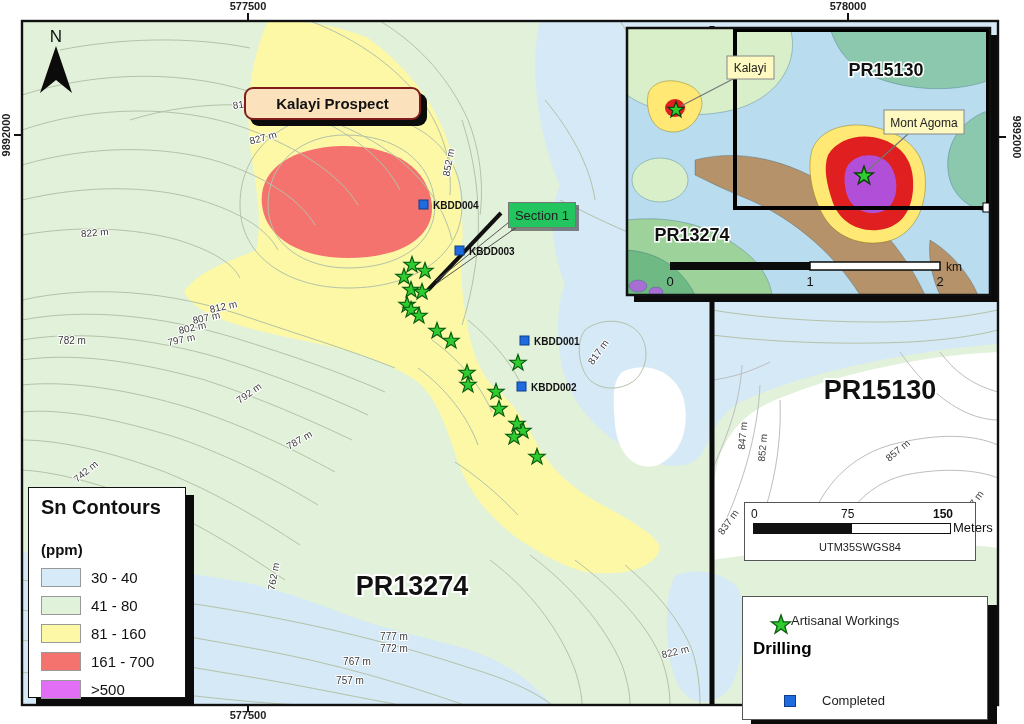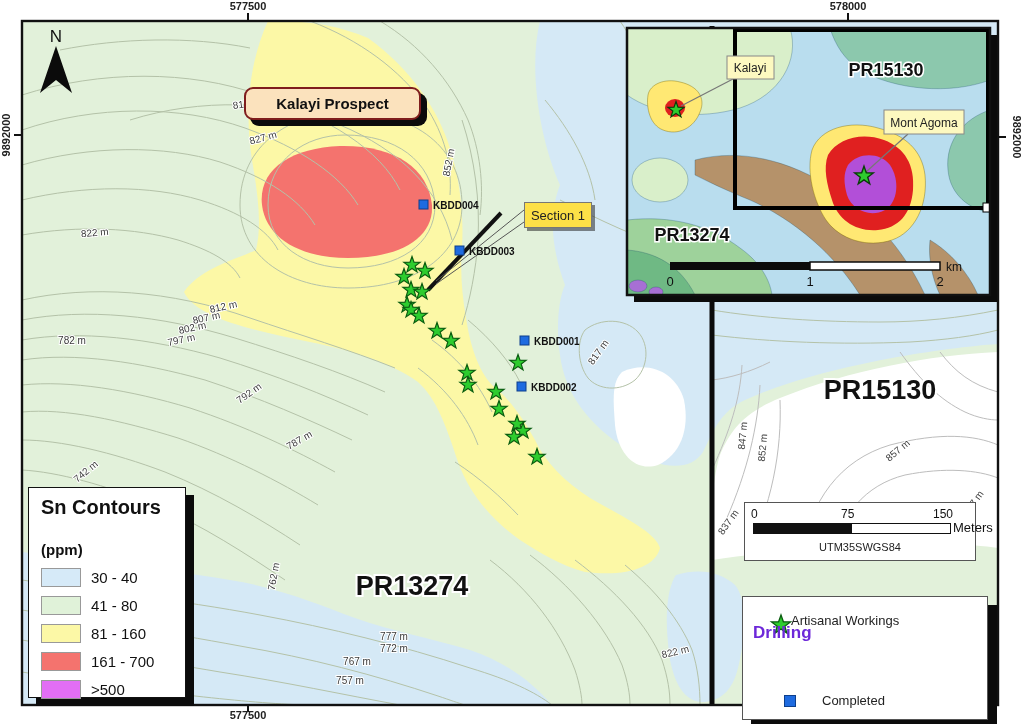--- a/index.html
+++ b/index.html
@@ -11,37 +11,37 @@
   #sn-legend .t1{font-size:20px;font-weight:bold;color:#111;}
   #sn-legend .t2{font-size:15px;font-weight:bold;color:#111;margin-top:22px;}
   .sn-row{display:flex;align-items:center;margin-top:10px;height:18px;}
   .swatch{width:38px;height:17px;border:1px solid #999;margin-right:10px;flex:0 0 auto;}
   .sw0{background:#d6eaf8;} .sw1{background:#e0f2d9;} .sw2{background:#fcf8a6;}
   .sw3{background:#f4736e;} .sw4{background:#e26ef5;}
   .sn-row span{font-size:15px;color:#111;}
   
   #scalebox{left:744px;top:502px;width:232px;height:59px;border:1.2px solid #555;}
   #scalebox .nums{position:absolute;top:4px;left:0;width:100%;height:14px;font-size:12px;color:#111;}
-  #scalebox .n0{position:absolute;left:6px;} #scalebox .n75{position:absolute;left:96px;} #scalebox .n150{position:absolute;left:188px;}
+  #scalebox .n0{position:absolute;left:6px;} #scalebox .n75{position:absolute;left:96px;} #scalebox .n150{position:absolute;left:188px;font-weight:bold;}
   #scalebox .barwrap{position:absolute;top:20px;left:8px;width:196px;height:9px;border:1.2px solid #111;}
   #scalebox .bar-black{position:absolute;left:0;top:0;width:50%;height:100%;background:#111;}
   #scalebox .unit{position:absolute;top:17px;left:208px;font-size:13px;color:#111;}
   #scalebox .datum{position:absolute;top:38px;width:100%;text-align:center;font-size:11px;color:#222;}
   
   #drill-legend{left:742px;top:568px;width:246px;height:124px;border:1.5px solid #555;box-shadow:9px 9px 0 #0b0b0b;margin-top:28px;}
   #drill-legend .row1{position:absolute;left:26px;top:16px;display:flex;align-items:center;}
   #drill-legend .row1 span{font-size:13px;color:#222;margin-left:22px;}
-  #drill-legend .h1{position:absolute;left:10px;top:26px;font-size:17px;font-weight:bold;color:#6d28d9;}
+  #drill-legend .h1{position:absolute;left:10px;top:42px;font-size:17px;font-weight:bold;color:#000000;}
   #drill-legend .h2{position:absolute;left:10px;top:70px;font-size:17px;font-weight:bold;color:#111;}
   #drill-legend .row2{position:absolute;left:30px;top:96px;display:flex;align-items:center;padding-left:11px;}
   #drill-legend .bluesq{width:10px;height:10px;background:#1e6be0;border:1px solid #0d3f8c;}
   #drill-legend .row2 span{font-size:13px;color:#222;margin-left:26px;}
   
   #kalayi-box{left:244px;top:87px;width:177px;height:33px;background:#fbe2bd;border:2px solid #7f1d1d;border-radius:9px;box-shadow:6px 6px 0 #0b0b0b;display:flex;align-items:center;justify-content:center;font-size:15px;font-weight:bold;color:#111;}
-  #section-box{left:524px;top:202px;width:68px;height:26px;background:#fde047;border:1.4px solid #777;box-shadow:3px 3px 0 rgba(40,40,40,.55);display:flex;align-items:center;justify-content:center;font-size:13px;color:#222;}
+  #section-box{left:508px;top:202px;width:68px;height:26px;background:#22c55e;border:1.4px solid #777;box-shadow:3px 3px 0 rgba(40,40,40,.55);display:flex;align-items:center;justify-content:center;font-size:13px;color:#222;}
 </style>
 </head>
 <body>
 
 <div id="stage">
 
 <svg width="1024" height="724" viewBox="0 0 1024 724">
   <defs>
     <path id="star" d="M0,-8.5 L2,-2.75 L8.08,-2.63 L3.23,1.05 L5,6.88 L0,3.4 L-5,6.88 L-3.23,1.05 L-8.08,-2.63 L-2,-2.75 Z"></path>
     <clipPath id="mapclip">

